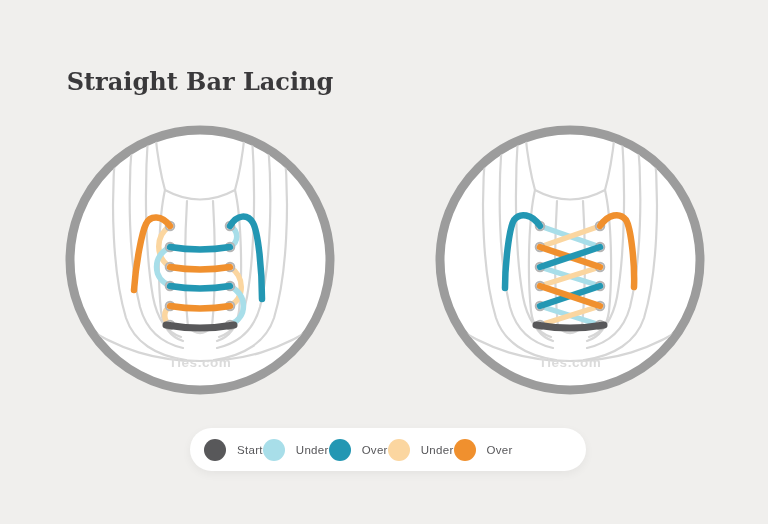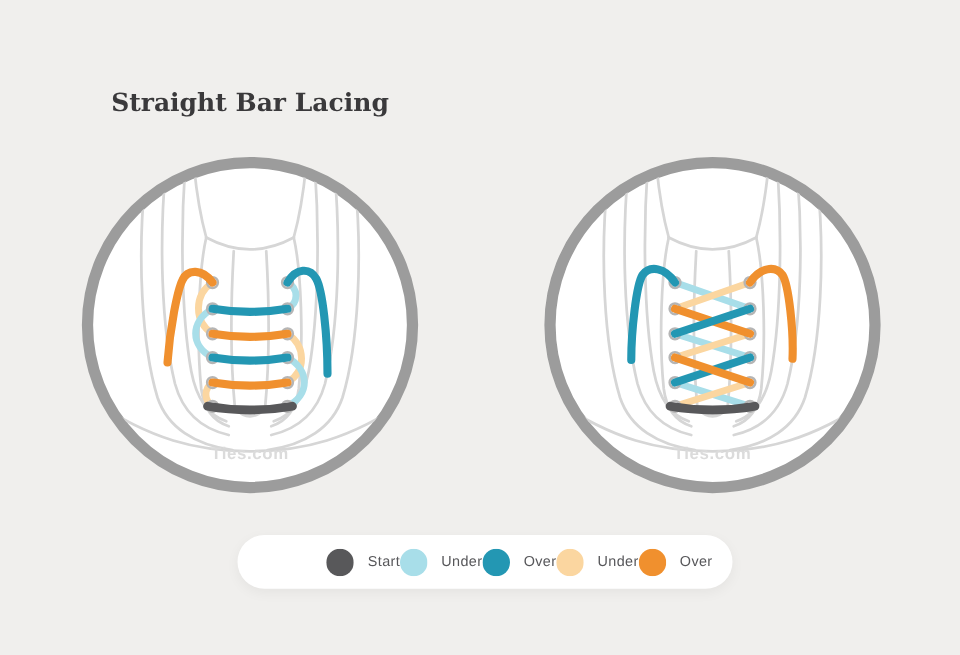--- a/index.html
+++ b/index.html
@@ -6,36 +6,36 @@
   body{
     width:768px;height:524px;
     background:#F0EFED;
     font-family:"Liberation Sans", sans-serif;
     position:relative;overflow:hidden;
   }
   .stage{position:absolute;inset:0;}
   .diagram-title{
     position:absolute;top:62px;height:40px;
     font-family:"DejaVu Serif", serif;
-    font-weight:700;font-size:20px;letter-spacing:0px;
+    font-weight:700;font-size:24px;letter-spacing:0px;
     color:#3A393B;text-align:center;line-height:40px;
     white-space:nowrap;
   }
   .title-left{left:20px;width:360px;}
   .title-right{left:388px;width:360px;}
   .circle-svg{position:absolute;width:280px;height:280px;top:120px;}
   .circle-left{left:60px;}
   .circle-right{left:430px;}
   .legend{
     position:absolute;left:190px;top:428px;width:396px;height:43px;
     background:#FFFFFF;border-radius:22px;
     box-shadow:0 3px 10px rgba(0,0,0,0.05);
     display:flex;align-items:center;
     padding:0 16px 0 14px;box-sizing:border-box;
-    justify-content:flex-end;
+    justify-content:flex-start;
   }
   .legend-item{display:flex;align-items:center;gap:11px;}
   .legend-dot{width:22px;height:22px;display:block;}
   .legend-label{
     font-size:11.5px;color:#57575A;letter-spacing:0.3px;font-weight:400;
   }
   .watermark{
     font-family:"Liberation Sans", sans-serif;
     font-size:13.5px;font-weight:700;letter-spacing:0.5px;
   }

